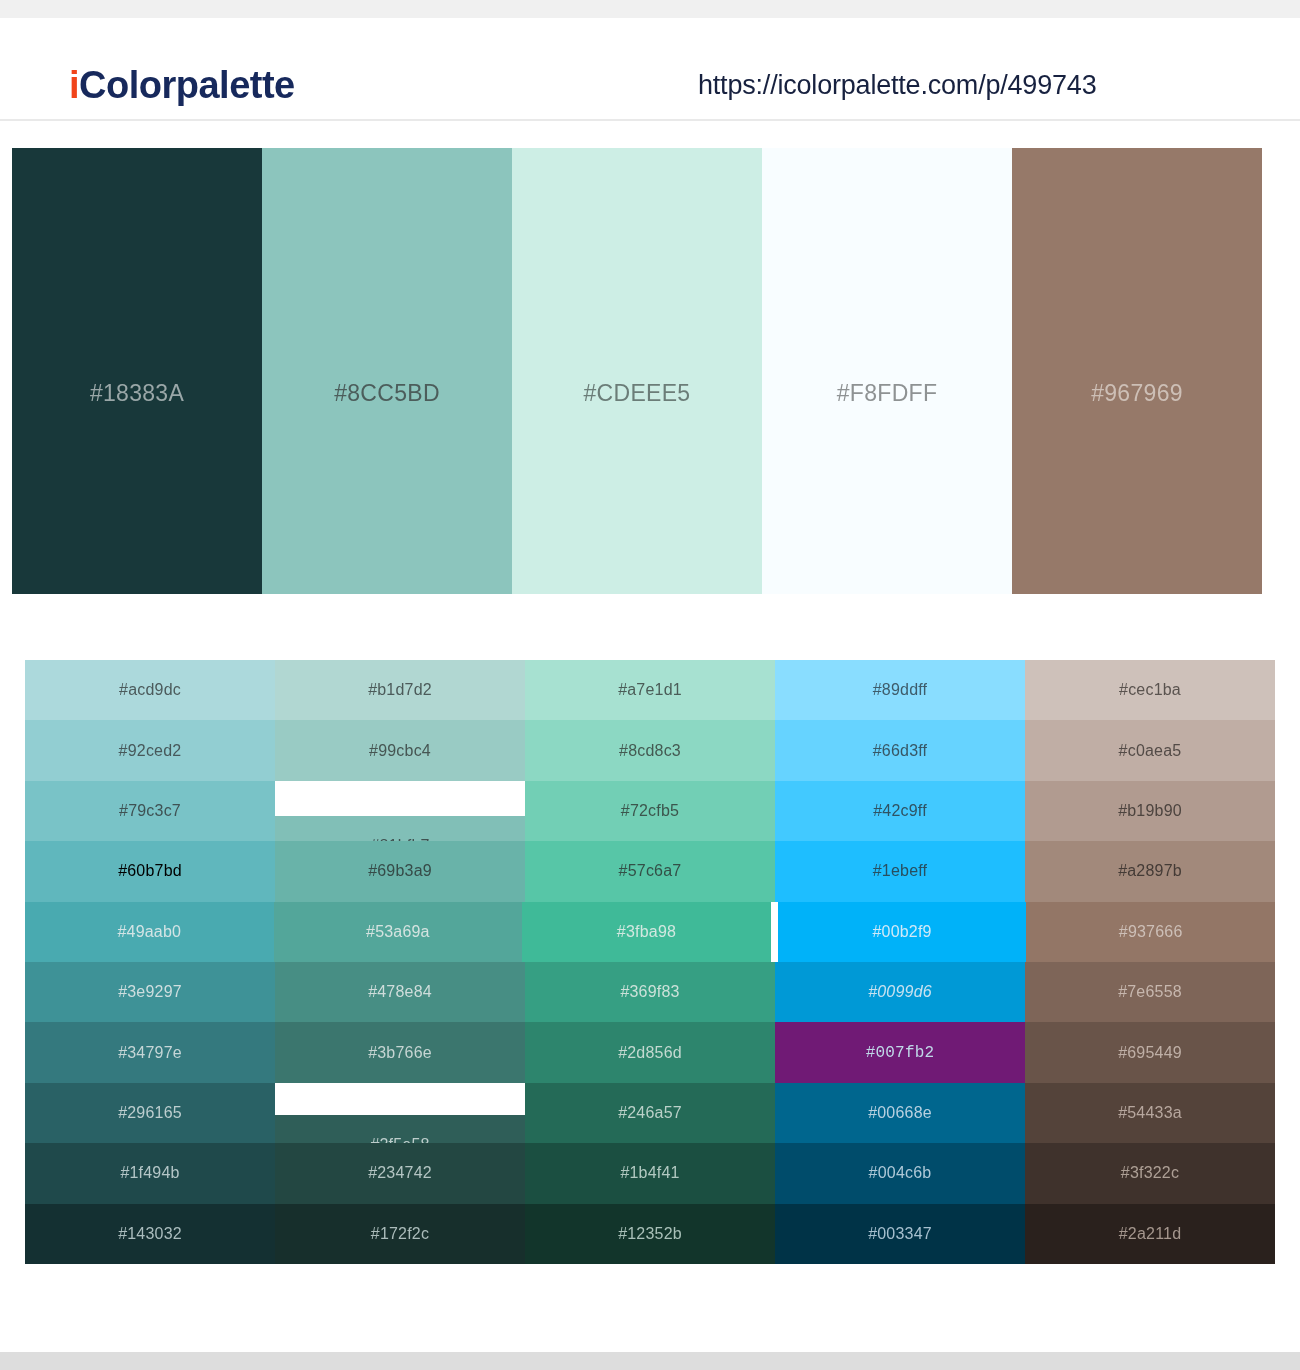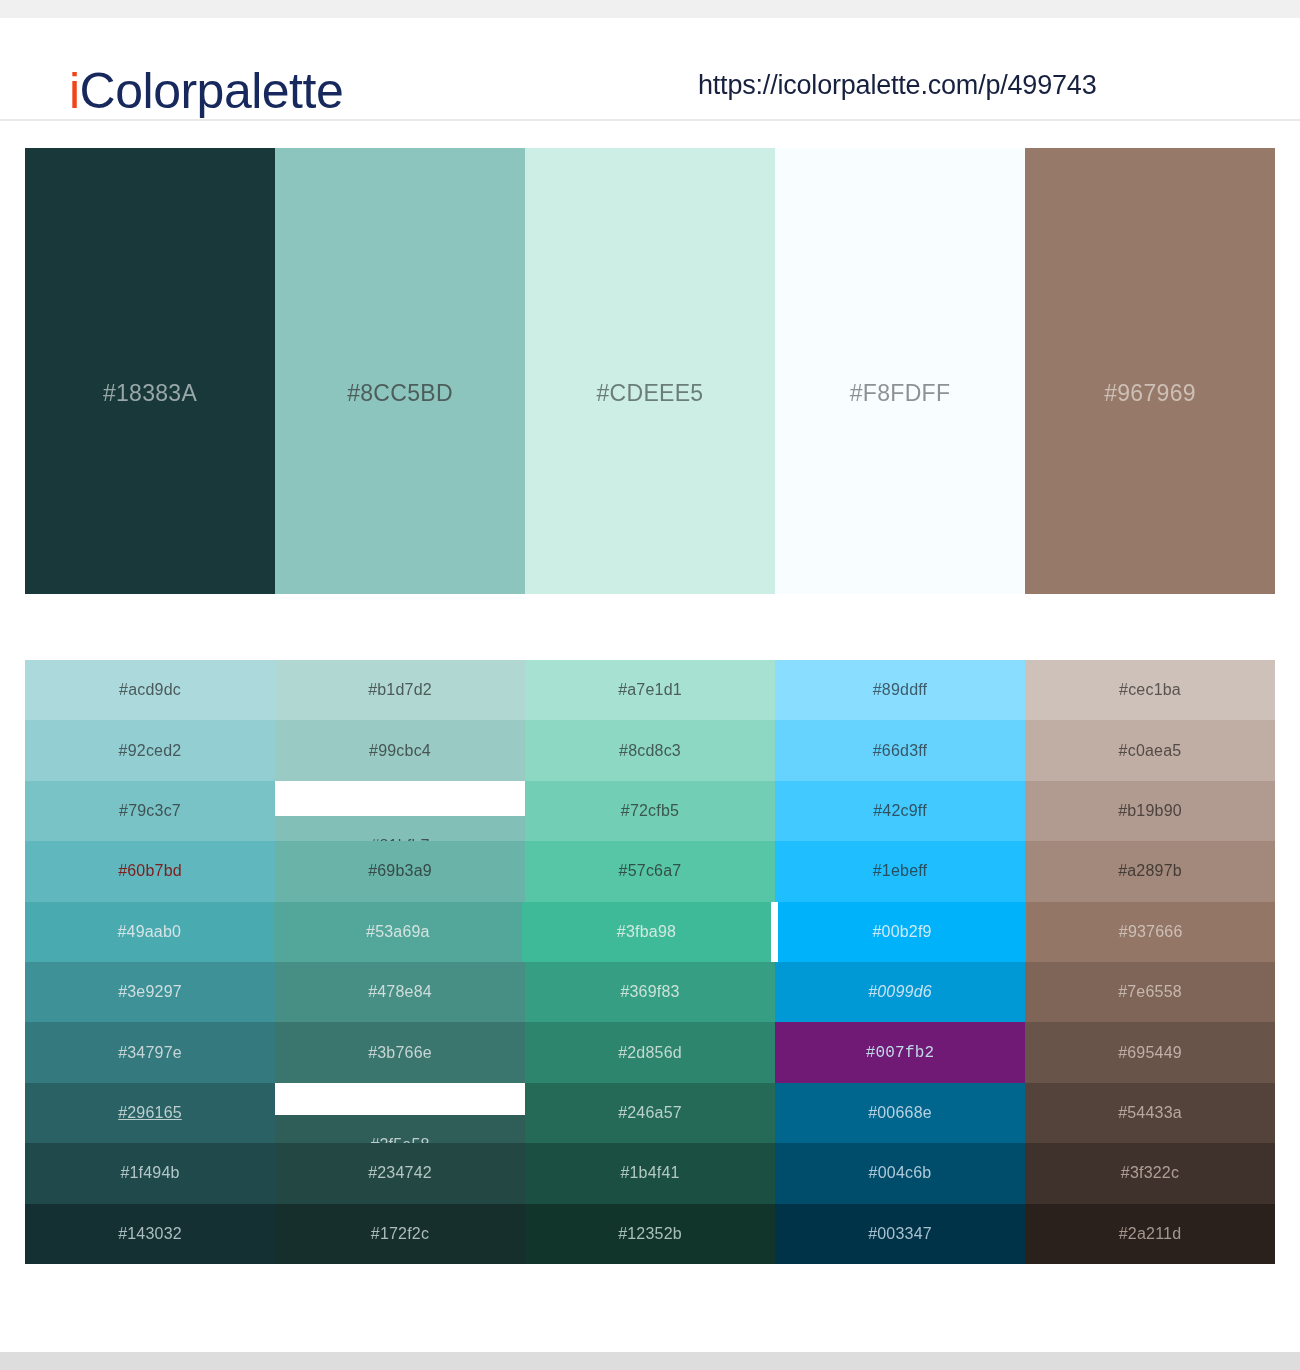--- a/index.html
+++ b/index.html
@@ -30,41 +30,41 @@
 
   
   .header {
     position:absolute; left:0; top:18px;
     width:1300px; height:103px;
     background:#ffffff;
     border-bottom:2px solid #e9e9e9;
   }
   .logo {
     position:absolute; left:69px; top:48px;
-    font-size:50px;
-    font-weight:normal;
+    font-size:38px;
+    font-weight:bold;
     letter-spacing:-0.5px;
     white-space:nowrap;
     line-height:1;
   }
   .logo .logo-i { color:#f1441a; }
   .logo .logo-rest { color:#17295c; }
 
   .url {
     position:absolute; left:698px; top:52px;
     font-size:27px;
     color:#17213f;
     font-family:"Liberation Sans", sans-serif;
     white-space:nowrap;
     letter-spacing:-0.2px;
   }
 
   
   .swatches {
-    position:absolute; left:25px; top:148px;
+    position:absolute; left:12px; top:148px;
     width:1250px; height:446px;
     display:flex;
   }
   .swatch {
     width:250px; height:446px;
     position:relative;
     display:flex;
     align-items:center;
     justify-content:center;
   }
@@ -146,21 +146,21 @@
         <div class="grid-cell" style="background: rgb(192, 174, 165); color: rgb(83, 75, 71);">#c0aea5</div>
       </div>
       <div class="grid-row">
         <div class="grid-cell" style="background: rgb(121, 195, 199); color: rgb(63, 82, 84);">#79c3c7</div>
         <div class="grid-cell" style="background: rgb(129, 191, 183); color: rgb(62, 81, 80); margin-top: 35px;">#81bfb7</div>
         <div class="grid-cell" style="background: rgb(114, 207, 181); color: rgb(60, 86, 77);">#72cfb5</div>
         <div class="grid-cell" style="background: rgb(66, 201, 255); color: rgb(47, 83, 100);">#42c9ff</div>
         <div class="grid-cell" style="background: rgb(177, 155, 144); color: rgb(77, 68, 63);">#b19b90</div>
       </div>
       <div class="grid-row">
-        <div class="grid-cell" style="background: rgb(96, 183, 189); color: #7f1d1d;">#60b7bd</div>
+        <div class="grid-cell" style="background: rgb(96, 183, 189); color: #000000;">#60b7bd</div>
         <div class="grid-cell" style="background: rgb(105, 179, 169); color: rgb(54, 75, 72);">#69b3a9</div>
         <div class="grid-cell" style="background: rgb(87, 198, 167); color: rgb(51, 80, 71);">#57c6a7</div>
         <div class="grid-cell" style="background: rgb(30, 190, 255); color: rgb(40, 79, 96);">#1ebeff</div>
         <div class="grid-cell" style="background: rgb(162, 137, 123); color: rgb(68, 59, 54);">#a2897b</div>
       </div>
       <div class="grid-row">
         <div class="grid-cell" style="background: rgb(73, 170, 176); color: rgb(212, 228, 229);">#49aab0</div>
         <div class="grid-cell" style="background: rgb(83, 166, 154); color: rgb(213, 227, 224);">#53a69a</div>
         <div class="grid-cell" style="background: rgb(63, 186, 152); color: rgb(210, 232, 224);">#3fba98</div>
         <div class="grid-cell" style="background: rgb(0, 178, 249); color: rgb(207, 233, 248); margin-left: 7px;">#00b2f9</div>
@@ -174,21 +174,21 @@
         <div class="grid-cell" style="background: rgb(126, 101, 88); color: rgb(199, 183, 174);">#7e6558</div>
       </div>
       <div class="grid-row">
         <div class="grid-cell" style="background: rgb(52, 121, 126); color: rgb(198, 214, 215);">#34797e</div>
         <div class="grid-cell" style="background: rgb(59, 118, 110); color: rgb(198, 213, 211);">#3b766e</div>
         <div class="grid-cell" style="background: rgb(45, 133, 109); color: rgb(196, 217, 209);">#2d856d</div>
         <div class="grid-cell" style="background: #701a75; color: rgb(192, 217, 232); font-family: Liberation Mono, monospace;">#007fb2</div>
         <div class="grid-cell" style="background: rgb(105, 84, 73); color: rgb(191, 175, 166);">#695449</div>
       </div>
       <div class="grid-row">
-        <div class="grid-cell" style="background: rgb(41, 97, 101); color: rgb(189, 206, 207); text-decoration: underline;">#296165</div>
+        <div class="grid-cell" style="background: rgb(41, 97, 101); color: rgb(189, 206, 207);">#296165</div>
         <div class="grid-cell" style="background: rgb(47, 94, 88); color: rgb(189, 205, 203); margin-top: 32px;">#2f5e58</div>
         <div class="grid-cell" style="background: rgb(36, 106, 87); color: rgb(187, 209, 201);">#246a57</div>
         <div class="grid-cell" style="background: rgb(0, 102, 142); color: rgb(184, 209, 224);">#00668e</div>
         <div class="grid-cell" style="background: rgb(84, 67, 58); color: rgb(183, 167, 158);">#54433a</div>
       </div>
       <div class="grid-row">
         <div class="grid-cell" style="background: rgb(31, 73, 75); color: rgb(180, 198, 199);">#1f494b</div>
         <div class="grid-cell" style="background: rgb(35, 71, 66); color: rgb(180, 197, 195);">#234742</div>
         <div class="grid-cell" style="background: rgb(27, 79, 65); color: rgb(178, 201, 193);">#1b4f41</div>
         <div class="grid-cell" style="background: rgb(0, 76, 107); color: rgb(175, 201, 216);">#004c6b</div>

